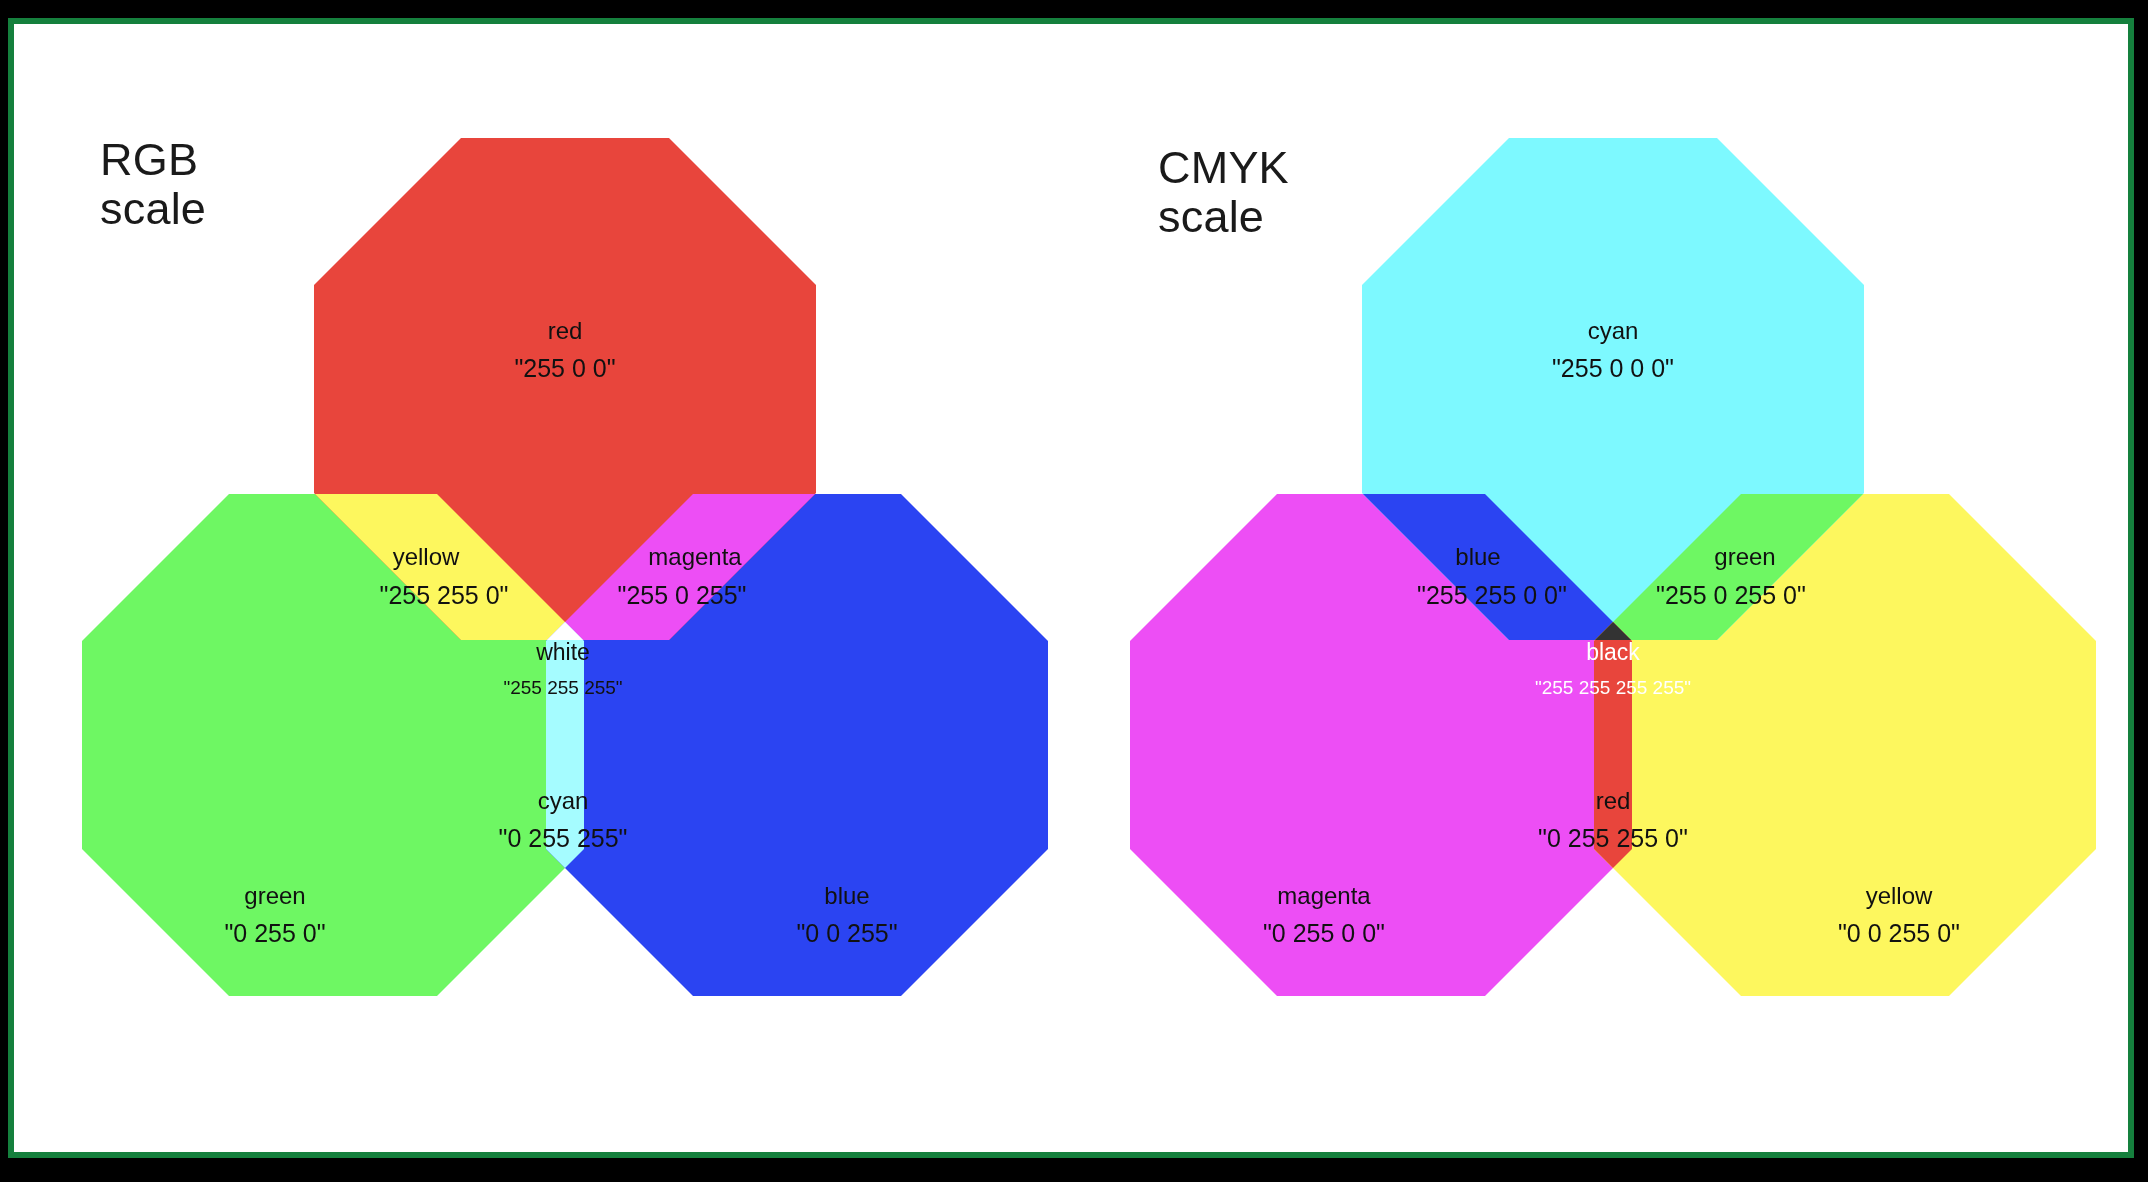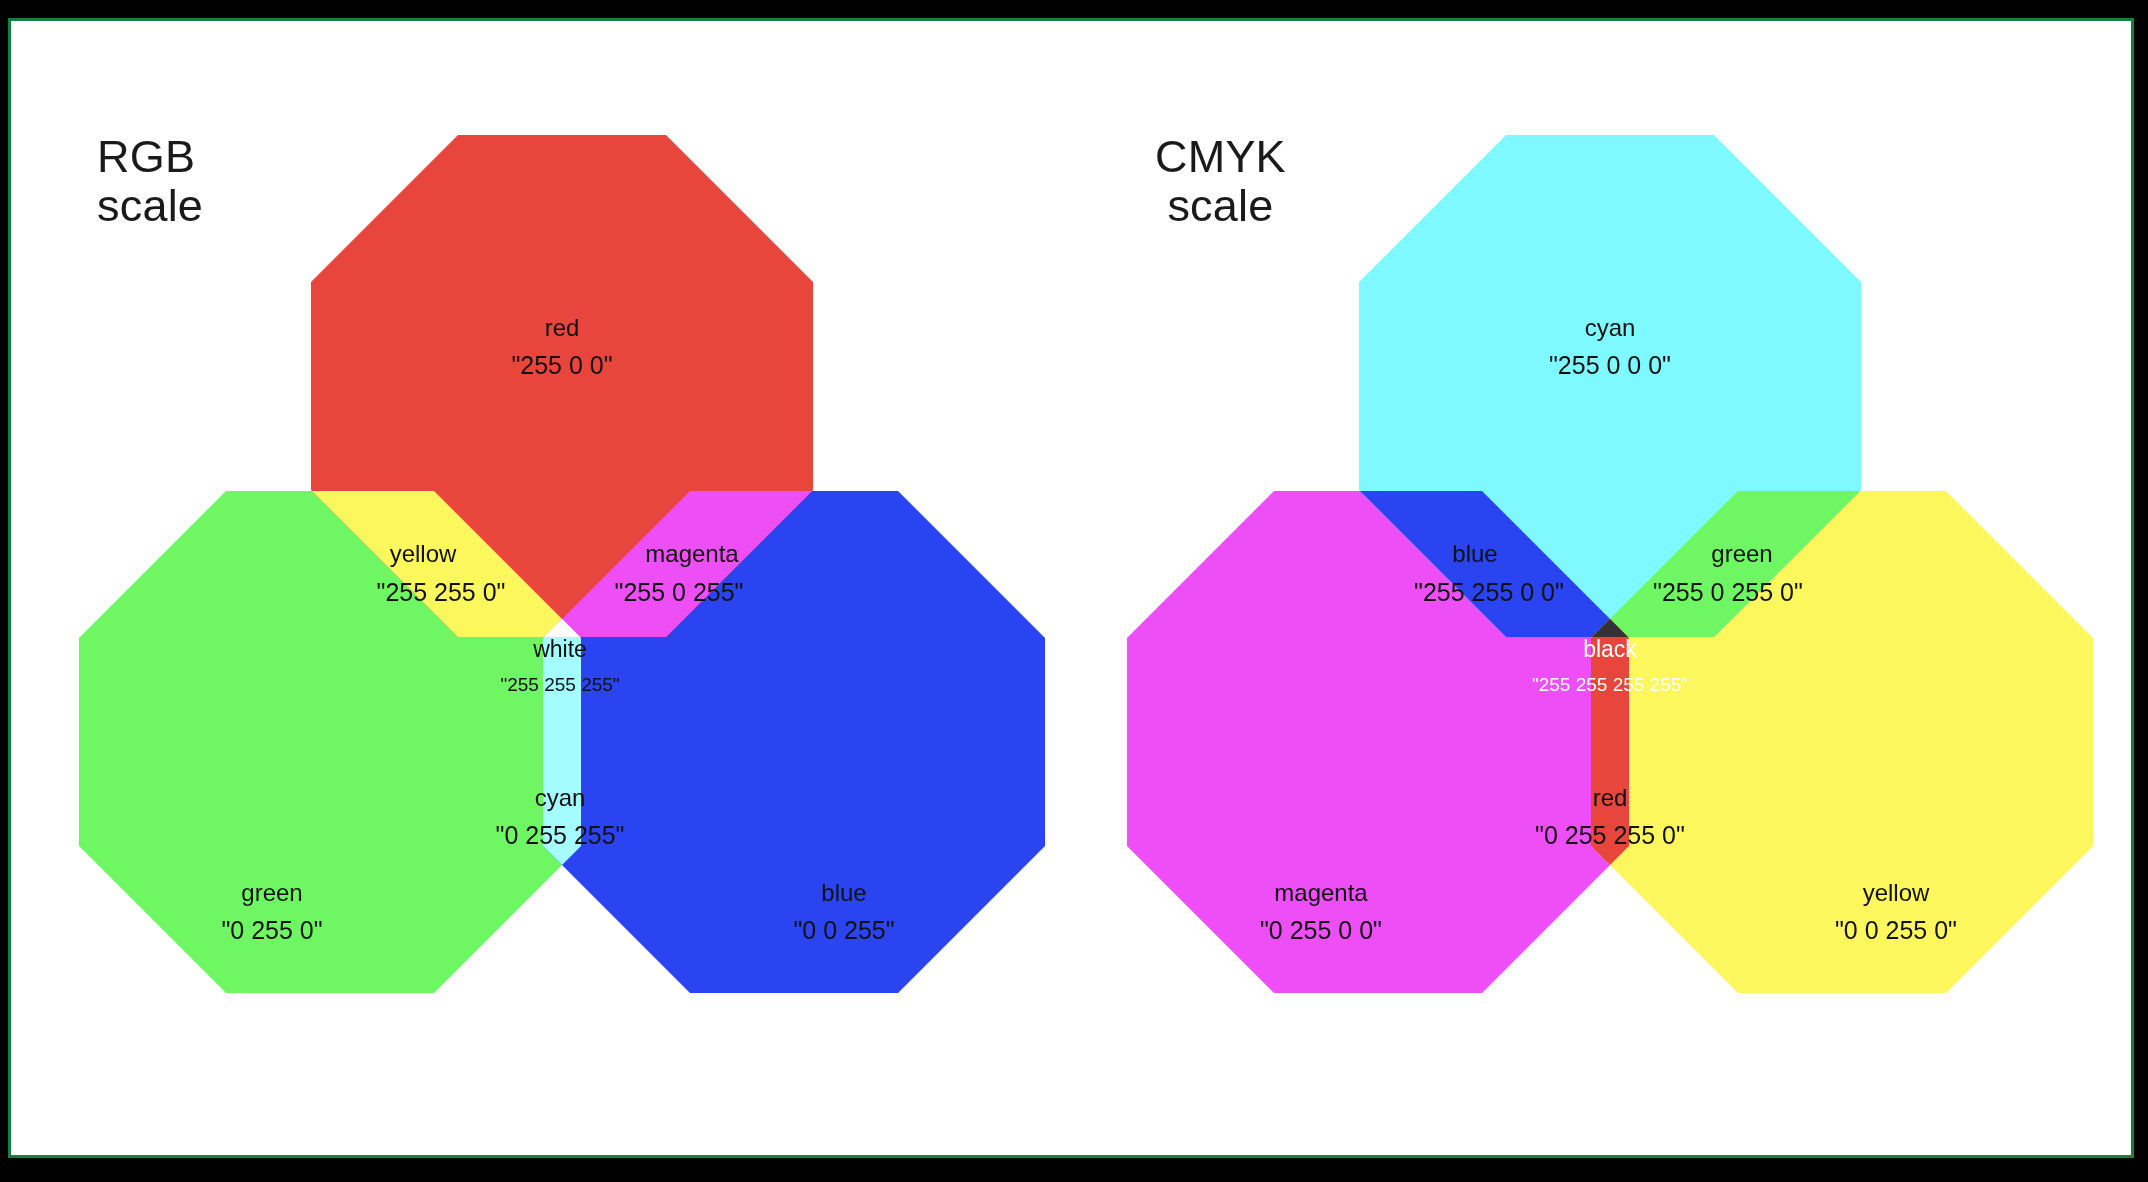--- a/index.html
+++ b/index.html
@@ -13,41 +13,41 @@
     font-family: "Liberation Sans", sans-serif;
     overflow: hidden;
   }
   .slide-frame {
     position: absolute;
     left: 8px;
     top: 18px;
     width: 2126px;
     height: 1140px;
     background: #ffffff;
-    border: 3px solid #15803d;
+    border: 6px solid #15803d;
     box-sizing: border-box;
   }
   .canvas {
     position: absolute;
     left: 0;
     top: 0;
     width: 2126px;
     height: 1140px;
   }
   .heading {
     position: absolute;
     font-size: 45px;
     line-height: 1.08;
     color: #1a1a1a;
     font-weight: 400;
     letter-spacing: 0.2px;
     white-space: pre;
   }
   .heading-rgb { left: 86px; top: 112px; }
-  .heading-cmyk { left: 1144px; top: 112px; text-align: center; }
+  .heading-cmyk { left: 1144px; top: 120px; }
 
   svg.diagram {
     position: absolute;
     top: 0;
     left: 0;
     width: 2126px;
     height: 1140px;
     overflow: visible;
   }
   .lbl-name {

